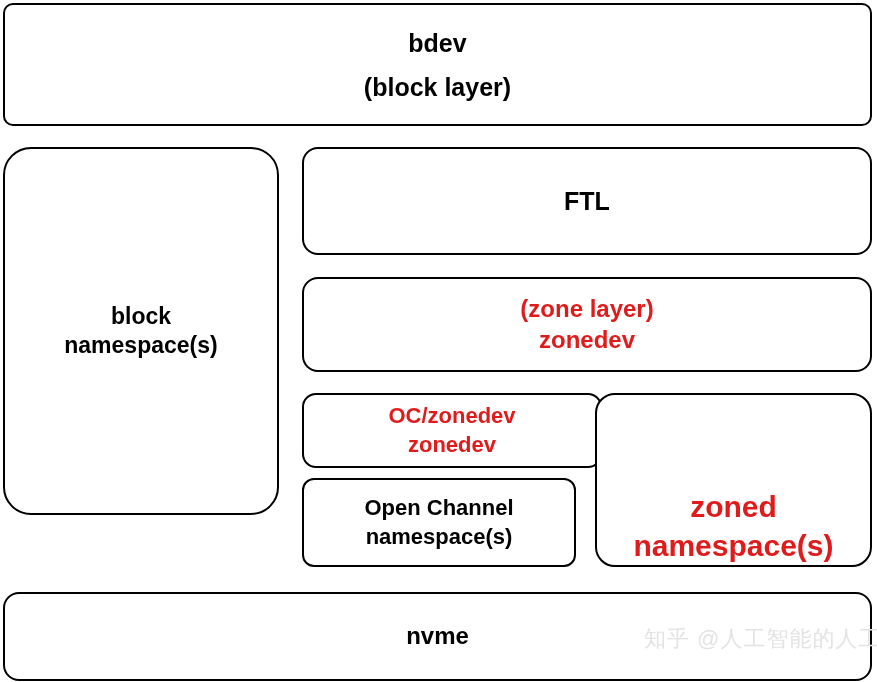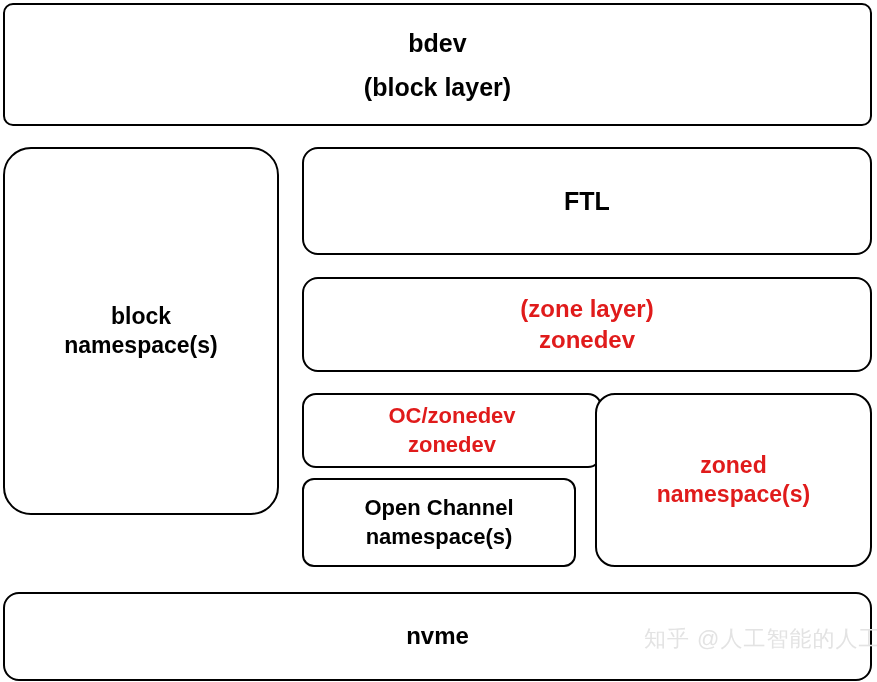--- a/index.html
+++ b/index.html
@@ -65,22 +65,23 @@
     font-size: 22px;
     border-radius: 14px;
   }
   #oc-ns-box {
     left: 302px; top: 478px; width: 274px; height: 89px;
     font-size: 22px;
     border-radius: 12px;
   }
   #zoned-ns-box {
     left: 595px; top: 393px; width: 277px; height: 174px;
-    font-size: 23px;
+    font-size: 30px;
     border-radius: 20px;
+    justify-content: flex-end;
   }
   #nvme-box {
     left: 3px;  top: 592px; width: 869px; height: 89px;
     font-size: 24px;
     border-radius: 16px;
   }
   #watermark {
     position: absolute;
     left: 644px;
     top: 624px;

